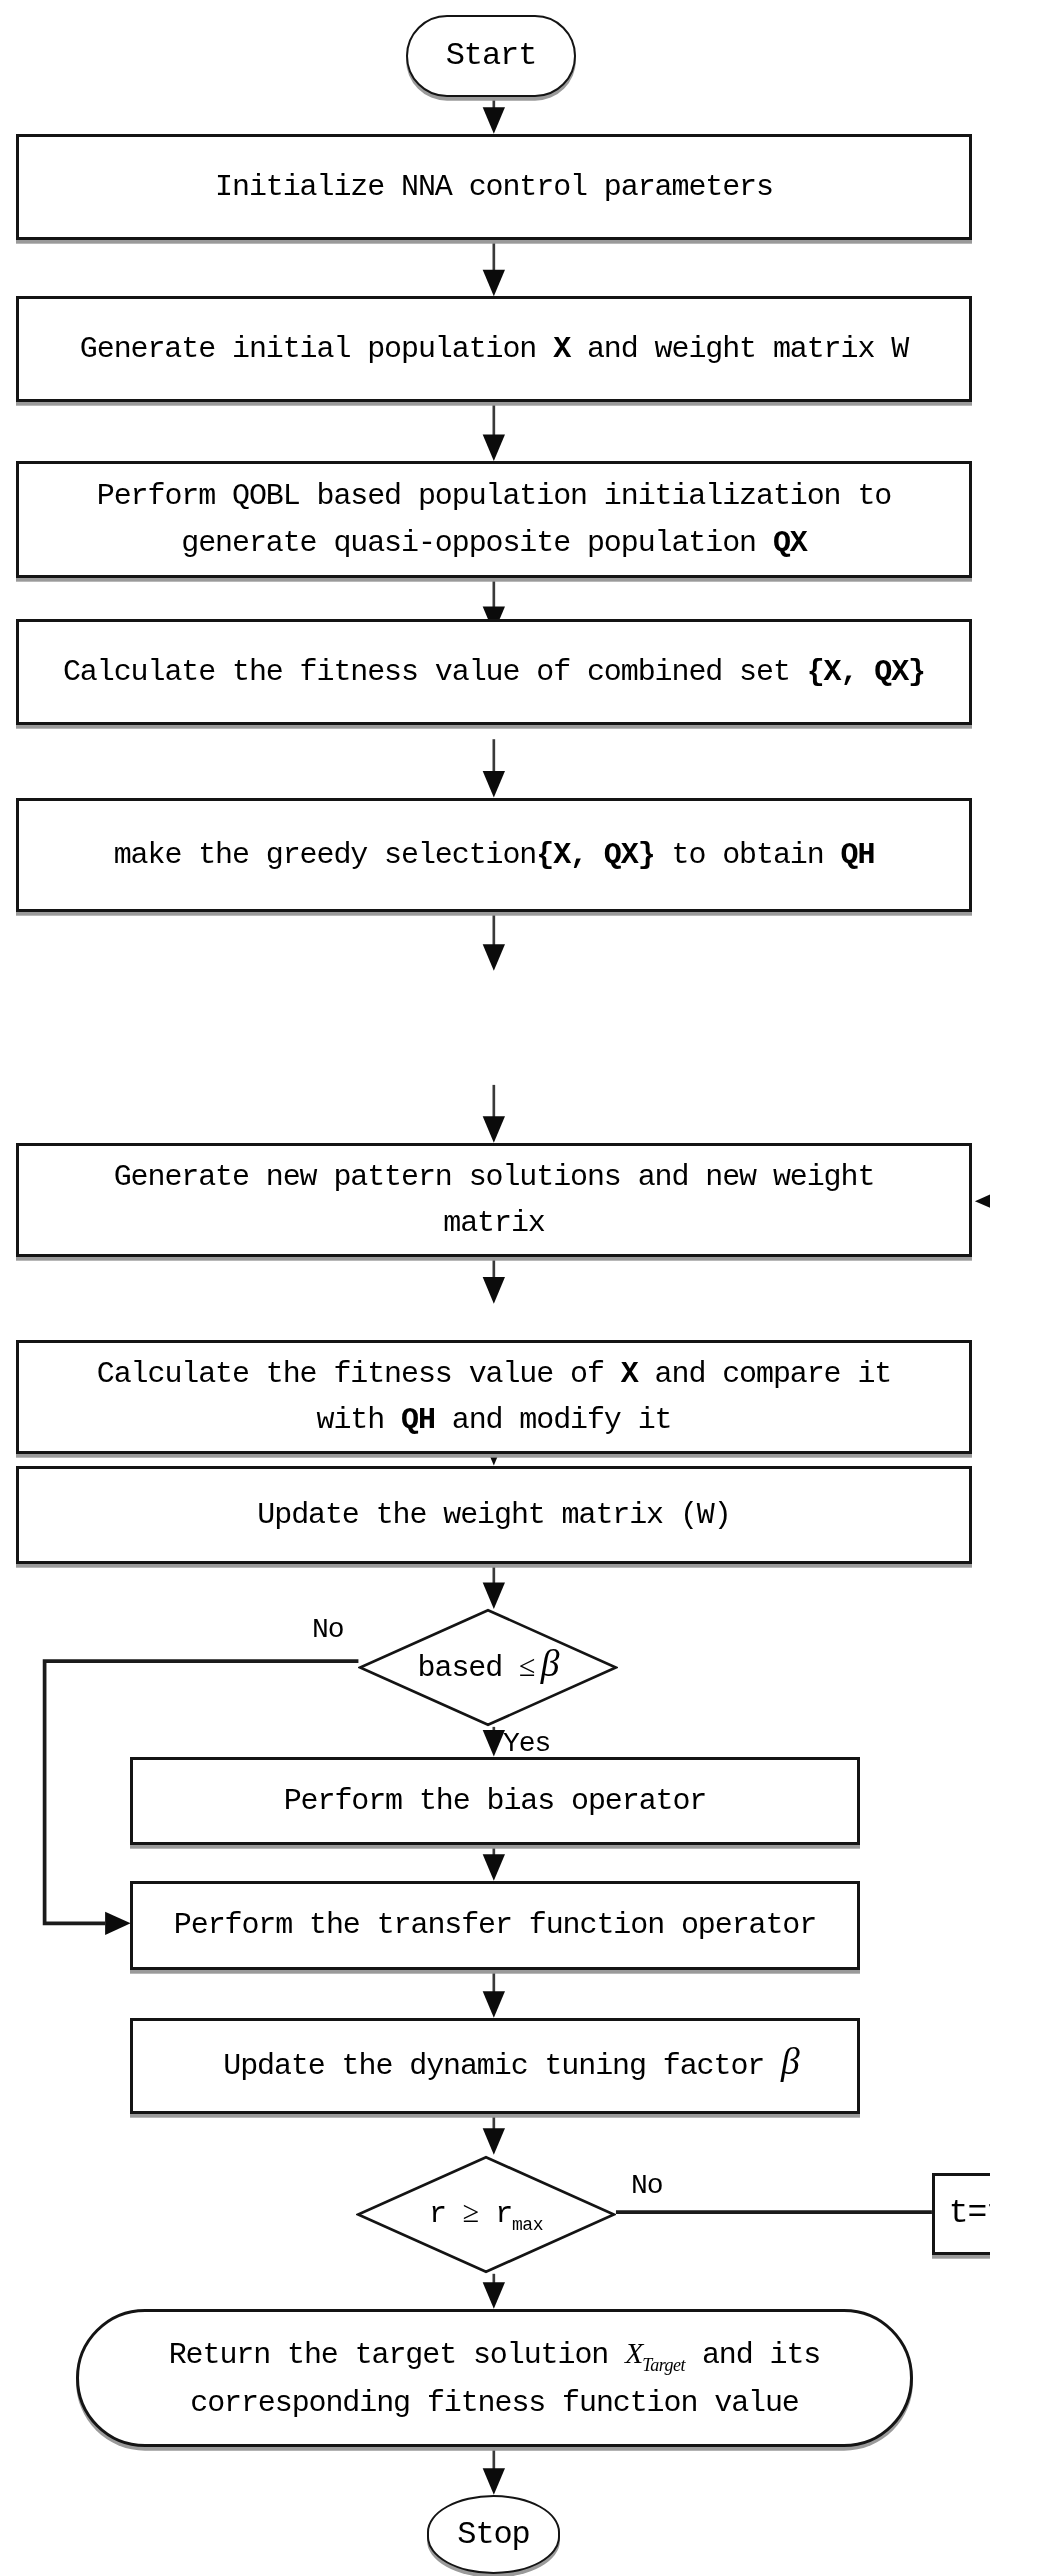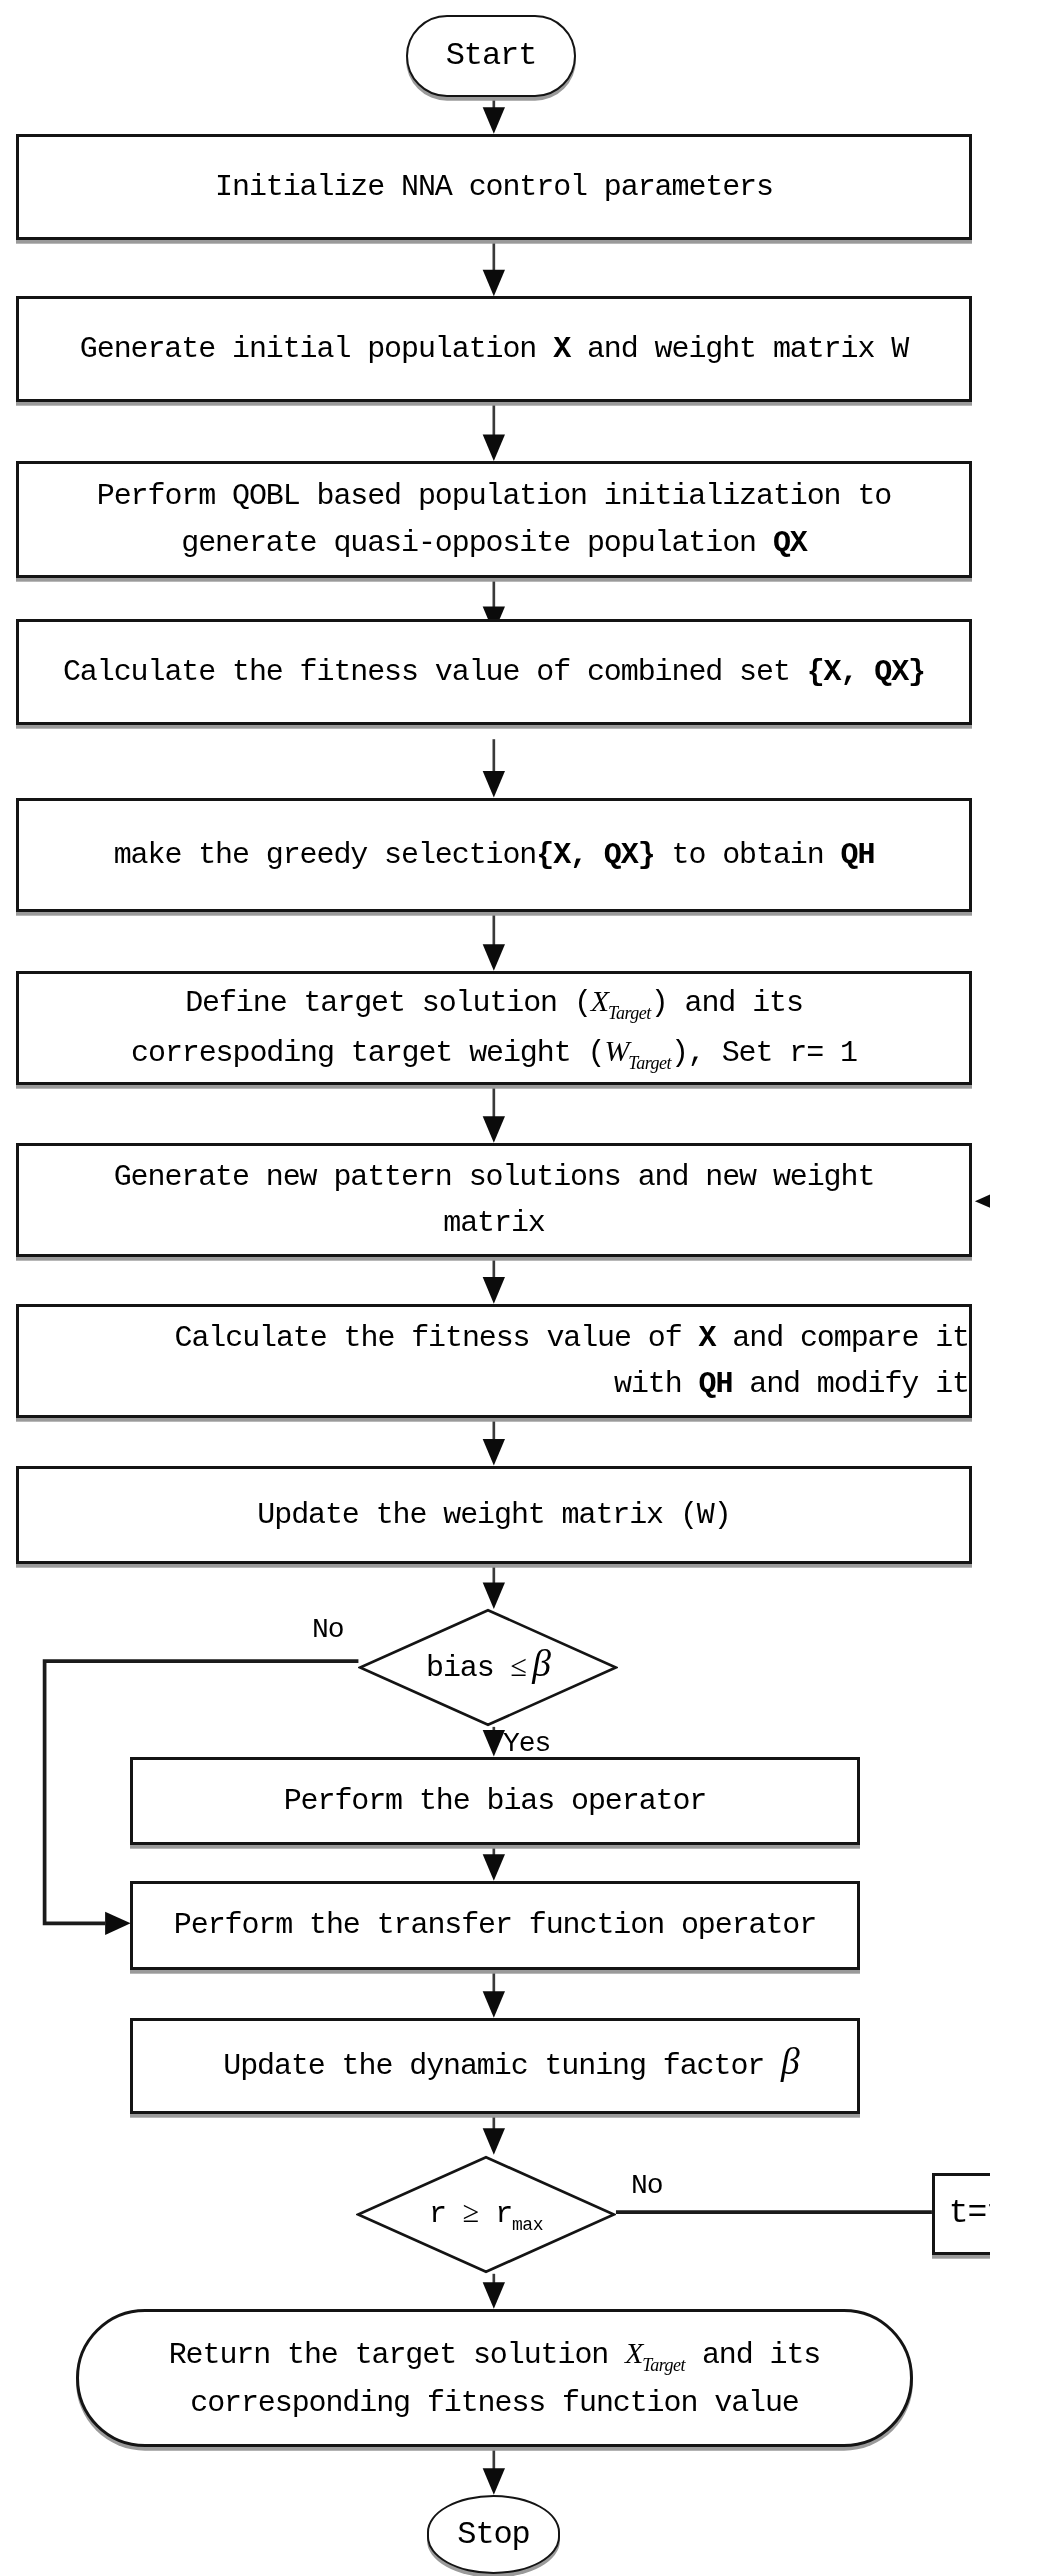--- a/index.html
+++ b/index.html
@@ -87,44 +87,40 @@
   </div>
 
   <div class="node" style="left:16px;top:619px;width:956px;height:106px;">
     <span class="tline"><span>Calculate the fitness value of combined set </span><span class="bseg">{X, QX}</span></span>
   </div>
 
   <div class="node" style="left:16px;top:798px;width:956px;height:114px;">
     <span class="tline"><span>make the greedy selection</span><span class="bseg">{X, QX}</span><span> to obtain </span><span class="bseg">QH</span></span>
   </div>
 
-  <div class="node" style="left:16px;top:971px;width:956px;height:114px;">
-    <span class="tline"><span>Define target solution (</span><span class="si">X</span><span class="si subscript">Target</span><span>) and its</span></span>
-    <span class="tline"><span>correspoding target weight (</span><span class="si">W</span><span class="si subscript">Target</span><span>), Set r= 1</span></span>
-  </div>
 
   <div class="node" style="left:16px;top:1143px;width:956px;height:114px;">
     <span class="tline"><span>Generate new pattern solutions and new weight</span></span>
     <span class="tline"><span>matrix</span></span>
   </div>
 
-  <div class="node" style="left:16px;top:1304px;width:956px;height:114px;align-items:flex-end;">
+  <div class="node" style="left:16px;top:1340px;width:956px;height:114px;">
     <span class="tline"><span>Calculate the fitness value of </span><span class="bseg">X</span><span> and compare it</span></span>
     <span class="tline"><span>with </span><span class="bseg">QH</span><span> and modify it</span></span>
   </div>
 
   <div class="node" style="left:16px;top:1466px;width:956px;height:98px;">
     <span class="tline"><span>Update the weight matrix (W)</span></span>
   </div>
 
   <div class="node diamond" style="left:358px;top:1608px;width:260px;height:119px;">
     <svg width="260" height="119" viewBox="0 0 490 224">
       <polygon points="245,4 486,112 245,220 4,112" fill="#ffffff" stroke="#141414" stroke-width="5"></polygon>
     </svg>
-    <span class="dtext"><span>bias </span><span class="sr">≤ </span><span class="beta">β</span></span>
+    <span class="dtext"><span>based </span><span class="sr">≤ </span><span class="beta">β</span></span>
   </div>
 
   <div class="flabel" style="left:312px;top:1614px;">No</div>
   <div class="flabel" style="left:503px;top:1728px;">Yes</div>
 
   <div class="node" style="left:130px;top:1757px;width:730px;height:88px;">
     <span class="tline"><span>Perform the bias operator</span></span>
   </div>
 
   <div class="node" style="left:130px;top:1881px;width:730px;height:89px;">

